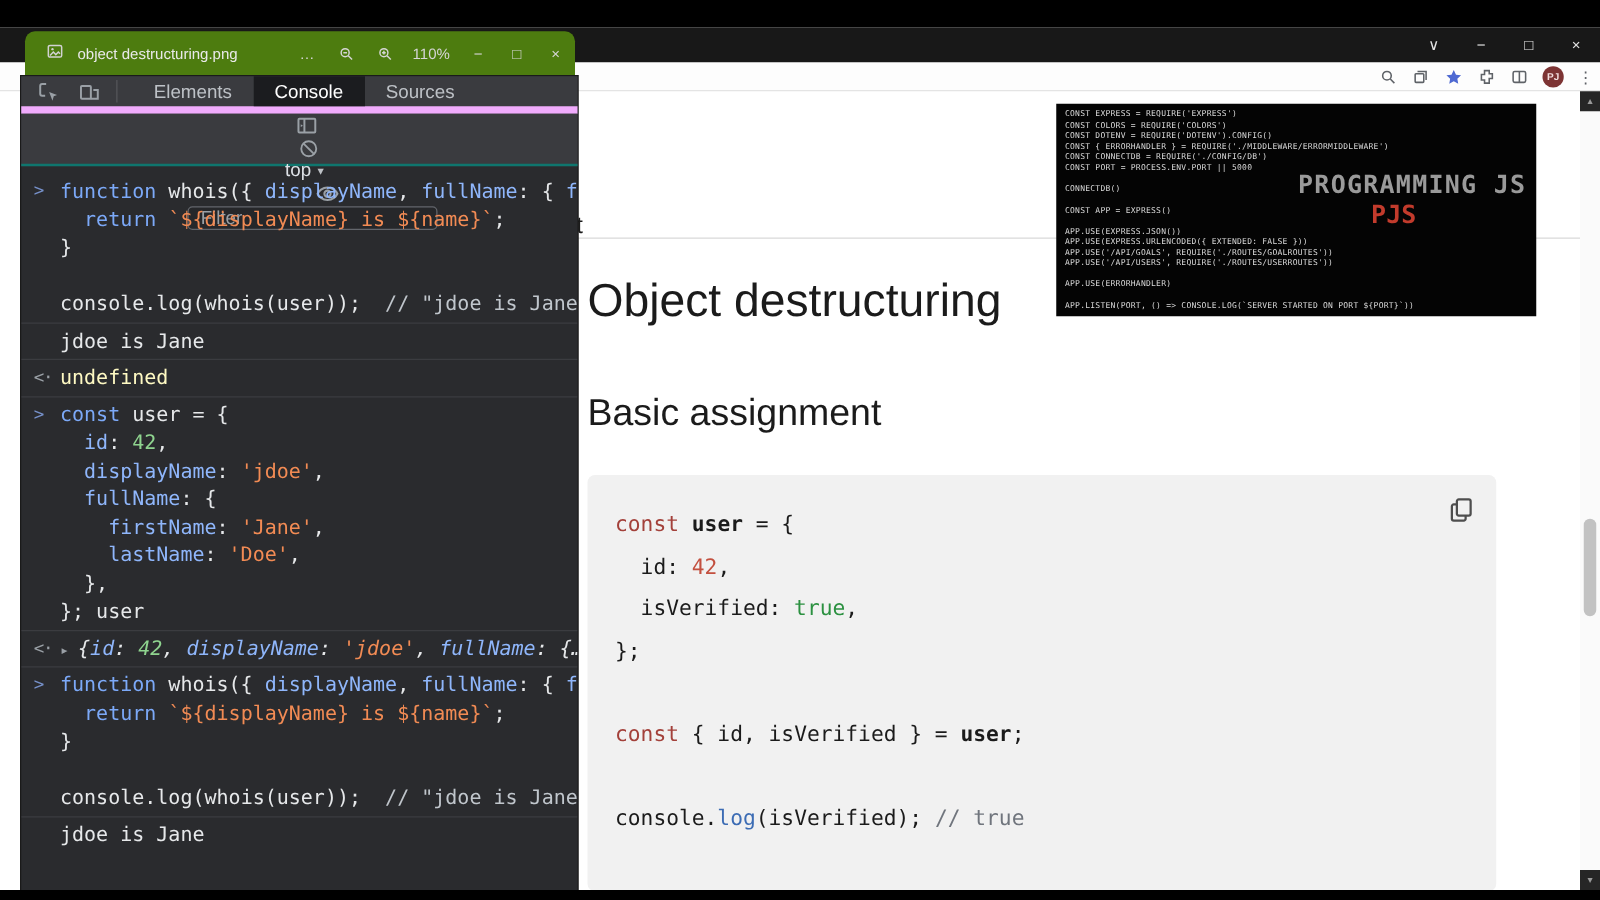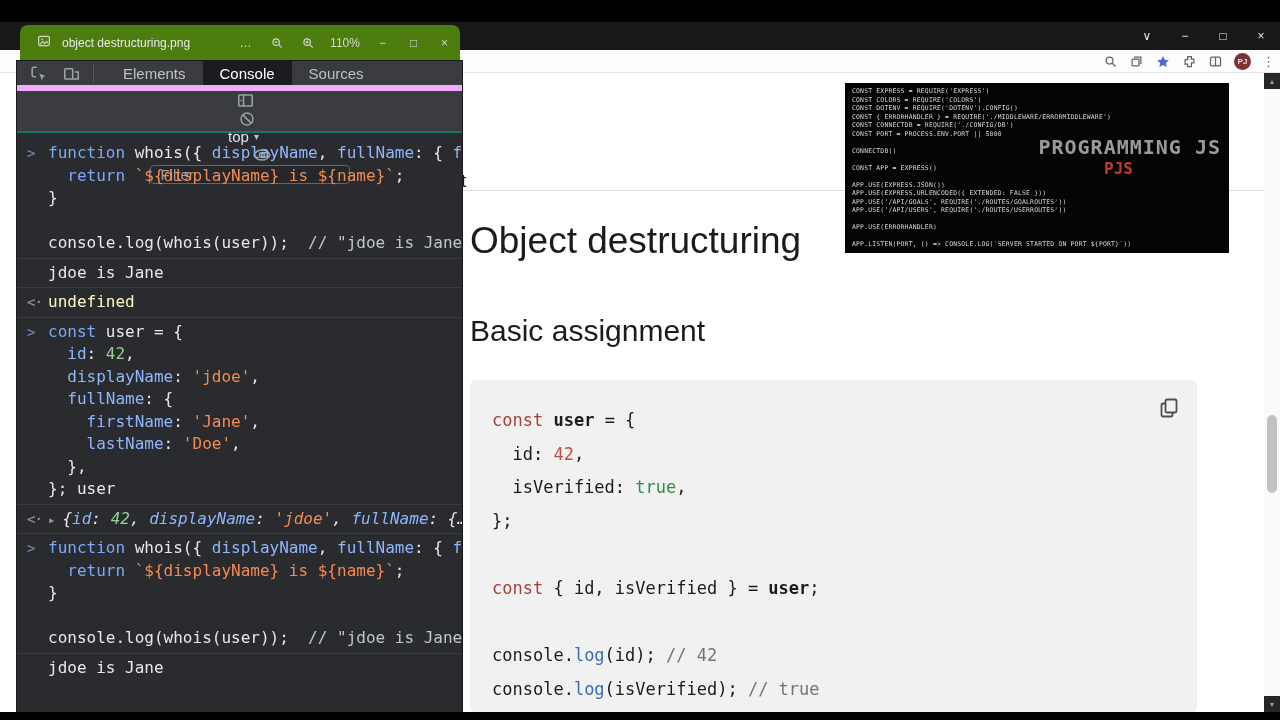--- a/index.html
+++ b/index.html
@@ -34,21 +34,21 @@
   .mline { font-family:"DejaVu Sans Mono", monospace; font-size:17px; line-height:33.6px; height:33.6px; white-space:pre; color:#1b1b1b; }
   .m-kw { color:#a3403a; } .m-num { color:#c3503f; } .m-bool { color:#2c9141; }
   .m-fn { color:#3c6cb4; } .m-com { color:#70757d; } .m-d { color:#1b1b1b; }
   .m-vb { color:#1b1b1b; font-weight:600; }
   .copy-btn { position:absolute; top:16px; right:16px; width:24px; height:24px; color:#4e4e4e; }
 
   
   .thumb { position:absolute; left:845px; top:83px; width:384px; height:170px; background:#040404; z-index:3; overflow:hidden; padding:4px 7px; }
   .tline { font-family:"DejaVu Sans Mono", monospace; font-size:6.4px; line-height:8.5px; height:8.5px; color:#d9d9d9; white-space:pre; text-transform:uppercase; letter-spacing:.2px; }
   .brand1 { position:absolute; right:8px; top:52px; font-family:"DejaVu Sans Mono", monospace; font-weight:bold; font-size:20px; letter-spacing:1px; color:#9a9a9a; }
-  .brand2 { position:absolute; right:96px; top:76px; font-family:"DejaVu Sans Mono", monospace; font-weight:bold; font-size:16px; color:#c23b2c; }
+  .brand2 { position:absolute; right:96px; top:76px; font-family:"DejaVu Sans Mono", monospace; font-weight:bold; font-size:20px; color:#c23b2c; }
 
   
   .sb-track { position:absolute; left:1264px; top:73px; width:16px; height:639px; background:#fafafa; z-index:4; }
   .sb-btn { position:absolute; left:1264px; width:16px; height:16px; background:#262626; color:#9a9a9a; font-size:7px; display:flex; align-items:center; justify-content:center; z-index:5; }
   .sb-up { top:73px; } .sb-down { top:696px; }
   .sb-thumb { position:absolute; left:1267px; top:415px; width:10px; height:78px; border-radius:5px; background:#c2c2c2; z-index:5; }
 
   
   .photos-bar { position:absolute; left:20px; top:25px; width:440px; height:36px; background:#4d7c0f; border-radius:8px 8px 0 0; display:flex; align-items:center; z-index:9; }
   .ph-appicon { margin-left:16px; color:#d2d2d2; }
@@ -142,21 +142,20 @@
 
   <div class="code-block">
     <div>
         <div class="mline"><span class="m-kw">const</span><span class="m-d"> </span><span class="m-vb">user</span><span class="m-d"> = {</span></div>
         <div class="mline"><span class="m-d">  id: </span><span class="m-num">42</span><span class="m-d">,</span></div>
         <div class="mline"><span class="m-d">  isVerified: </span><span class="m-bool">true</span><span class="m-d">,</span></div>
         <div class="mline"><span class="m-d">};</span></div>
         <div class="mline">&nbsp;</div>
         <div class="mline"><span class="m-kw">const</span><span class="m-d"> { id, isVerified } = </span><span class="m-vb">user</span><span class="m-d">;</span></div>
         <div class="mline">&nbsp;</div>
-        <div class="mline"><span class="m-d">console.</span><span class="m-fn">log</span><span class="m-d">(id); </span><span class="m-com">// 42</span></div>
         <div class="mline"><span class="m-d">console.</span><span class="m-fn">log</span><span class="m-d">(isVerified); </span><span class="m-com">// true</span></div>
       </div>
     <span class="copy-btn"><svg width="24" height="24" viewBox="0 0 24 24" fill="none" stroke="currentColor" stroke-width="1.8">
           <rect x="8.5" y="3.5" width="11" height="13" rx="1.5"></rect>
           <path d="M8.5 7.5H6A1.5 1.5 0 0 0 4.5 9v10A1.5 1.5 0 0 0 6 20.5h8a1.5 1.5 0 0 0 1.5-1.5v-2.5"></path>
         </svg></span>
   </div>
 
   <div class="thumb">
     <div>

